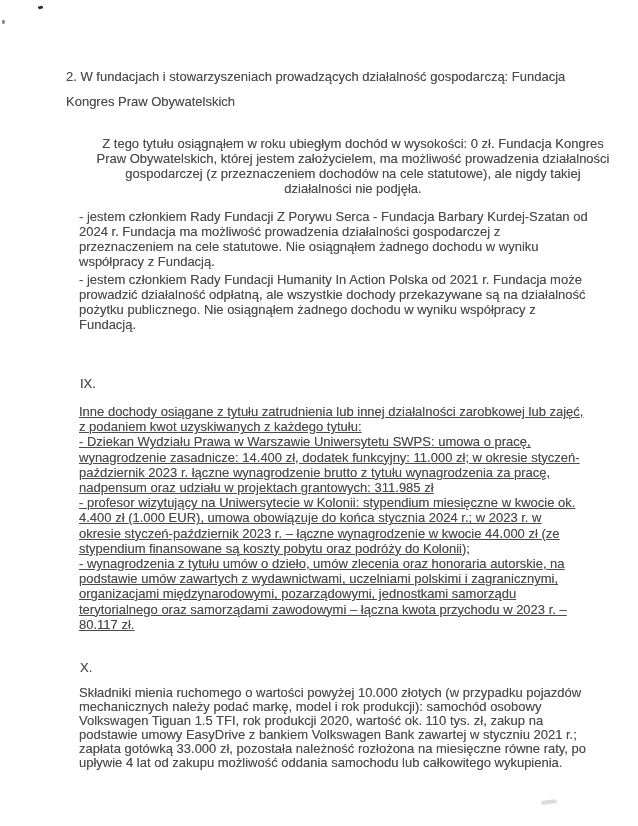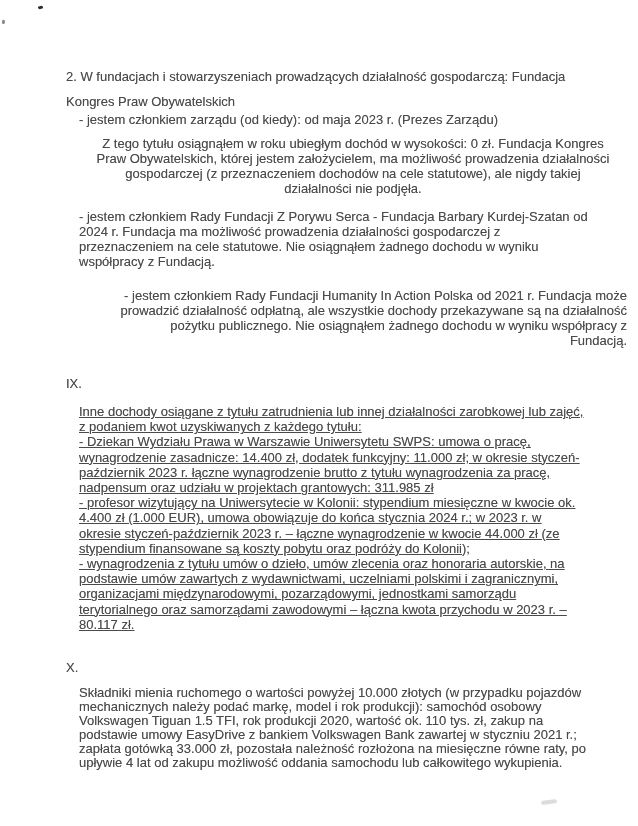--- a/index.html
+++ b/index.html
@@ -25,31 +25,31 @@
     color: #4a4a4a;
     text-shadow: 0 0 0.5px rgba(90,90,90,0.55);
   }
   .intro {
     left: 66px;
     top: 64px;
     width: 552px;
     line-height: 25px;
   }
   .heading {
-    left: 66px;
+    left: 80px;
     width: 60px;
   }
   .indent {
     left: 79px;
     width: 548px;
   }
   .b-item1 { top: 112px; }
   .b-item2 { top: 136px; text-align: center; }
   .b-item3 { top: 209px; }
-  .b-item4 { top: 288px; text-align: right; }
+  .b-item4 { top: 272px; }
   .h-ix    { top: 376px; }
   .b-ix    { top: 404px; line-height: 15.2px; text-decoration: underline; }
   .h-x     { top: 660px; }
   .b-x     { top: 686px; line-height: 14px; }
 
   
   .speck-a {
     position: absolute;
     left: 38px; top: 6px;
     width: 5px; height: 3px;
@@ -78,21 +78,20 @@
 <body>
 
 <div class="page">
 
   <span class="speck-a"></span>
   <span class="speck-b"></span>
 
   <div class="txt intro">2. W fundacjach i stowarzyszeniach prowadzących działalność gospodarczą: Fundacja
 Kongres Praw Obywatelskich</div>
 
-  <div class="txt indent b-item1">- jestem członkiem zarządu (od kiedy): od maja 2023 r. (Prezes Zarządu)</div>
 
   <div class="txt indent b-item2">Z tego tytułu osiągnąłem w roku ubiegłym dochód w wysokości: 0 zł. Fundacja Kongres
 Praw Obywatelskich, której jestem założycielem, ma możliwość prowadzenia działalności
 gospodarczej (z przeznaczeniem dochodów na cele statutowe), ale nigdy takiej
 działalności nie podjęła.</div>
 
   <div class="txt indent b-item3">- jestem członkiem Rady Fundacji Z Porywu Serca - Fundacja Barbary Kurdej-Szatan od
 2024 r. Fundacja ma możliwość prowadzenia działalności gospodarczej z
 przeznaczeniem na cele statutowe. Nie osiągnąłem żadnego dochodu w wyniku
 współpracy z Fundacją.</div>

